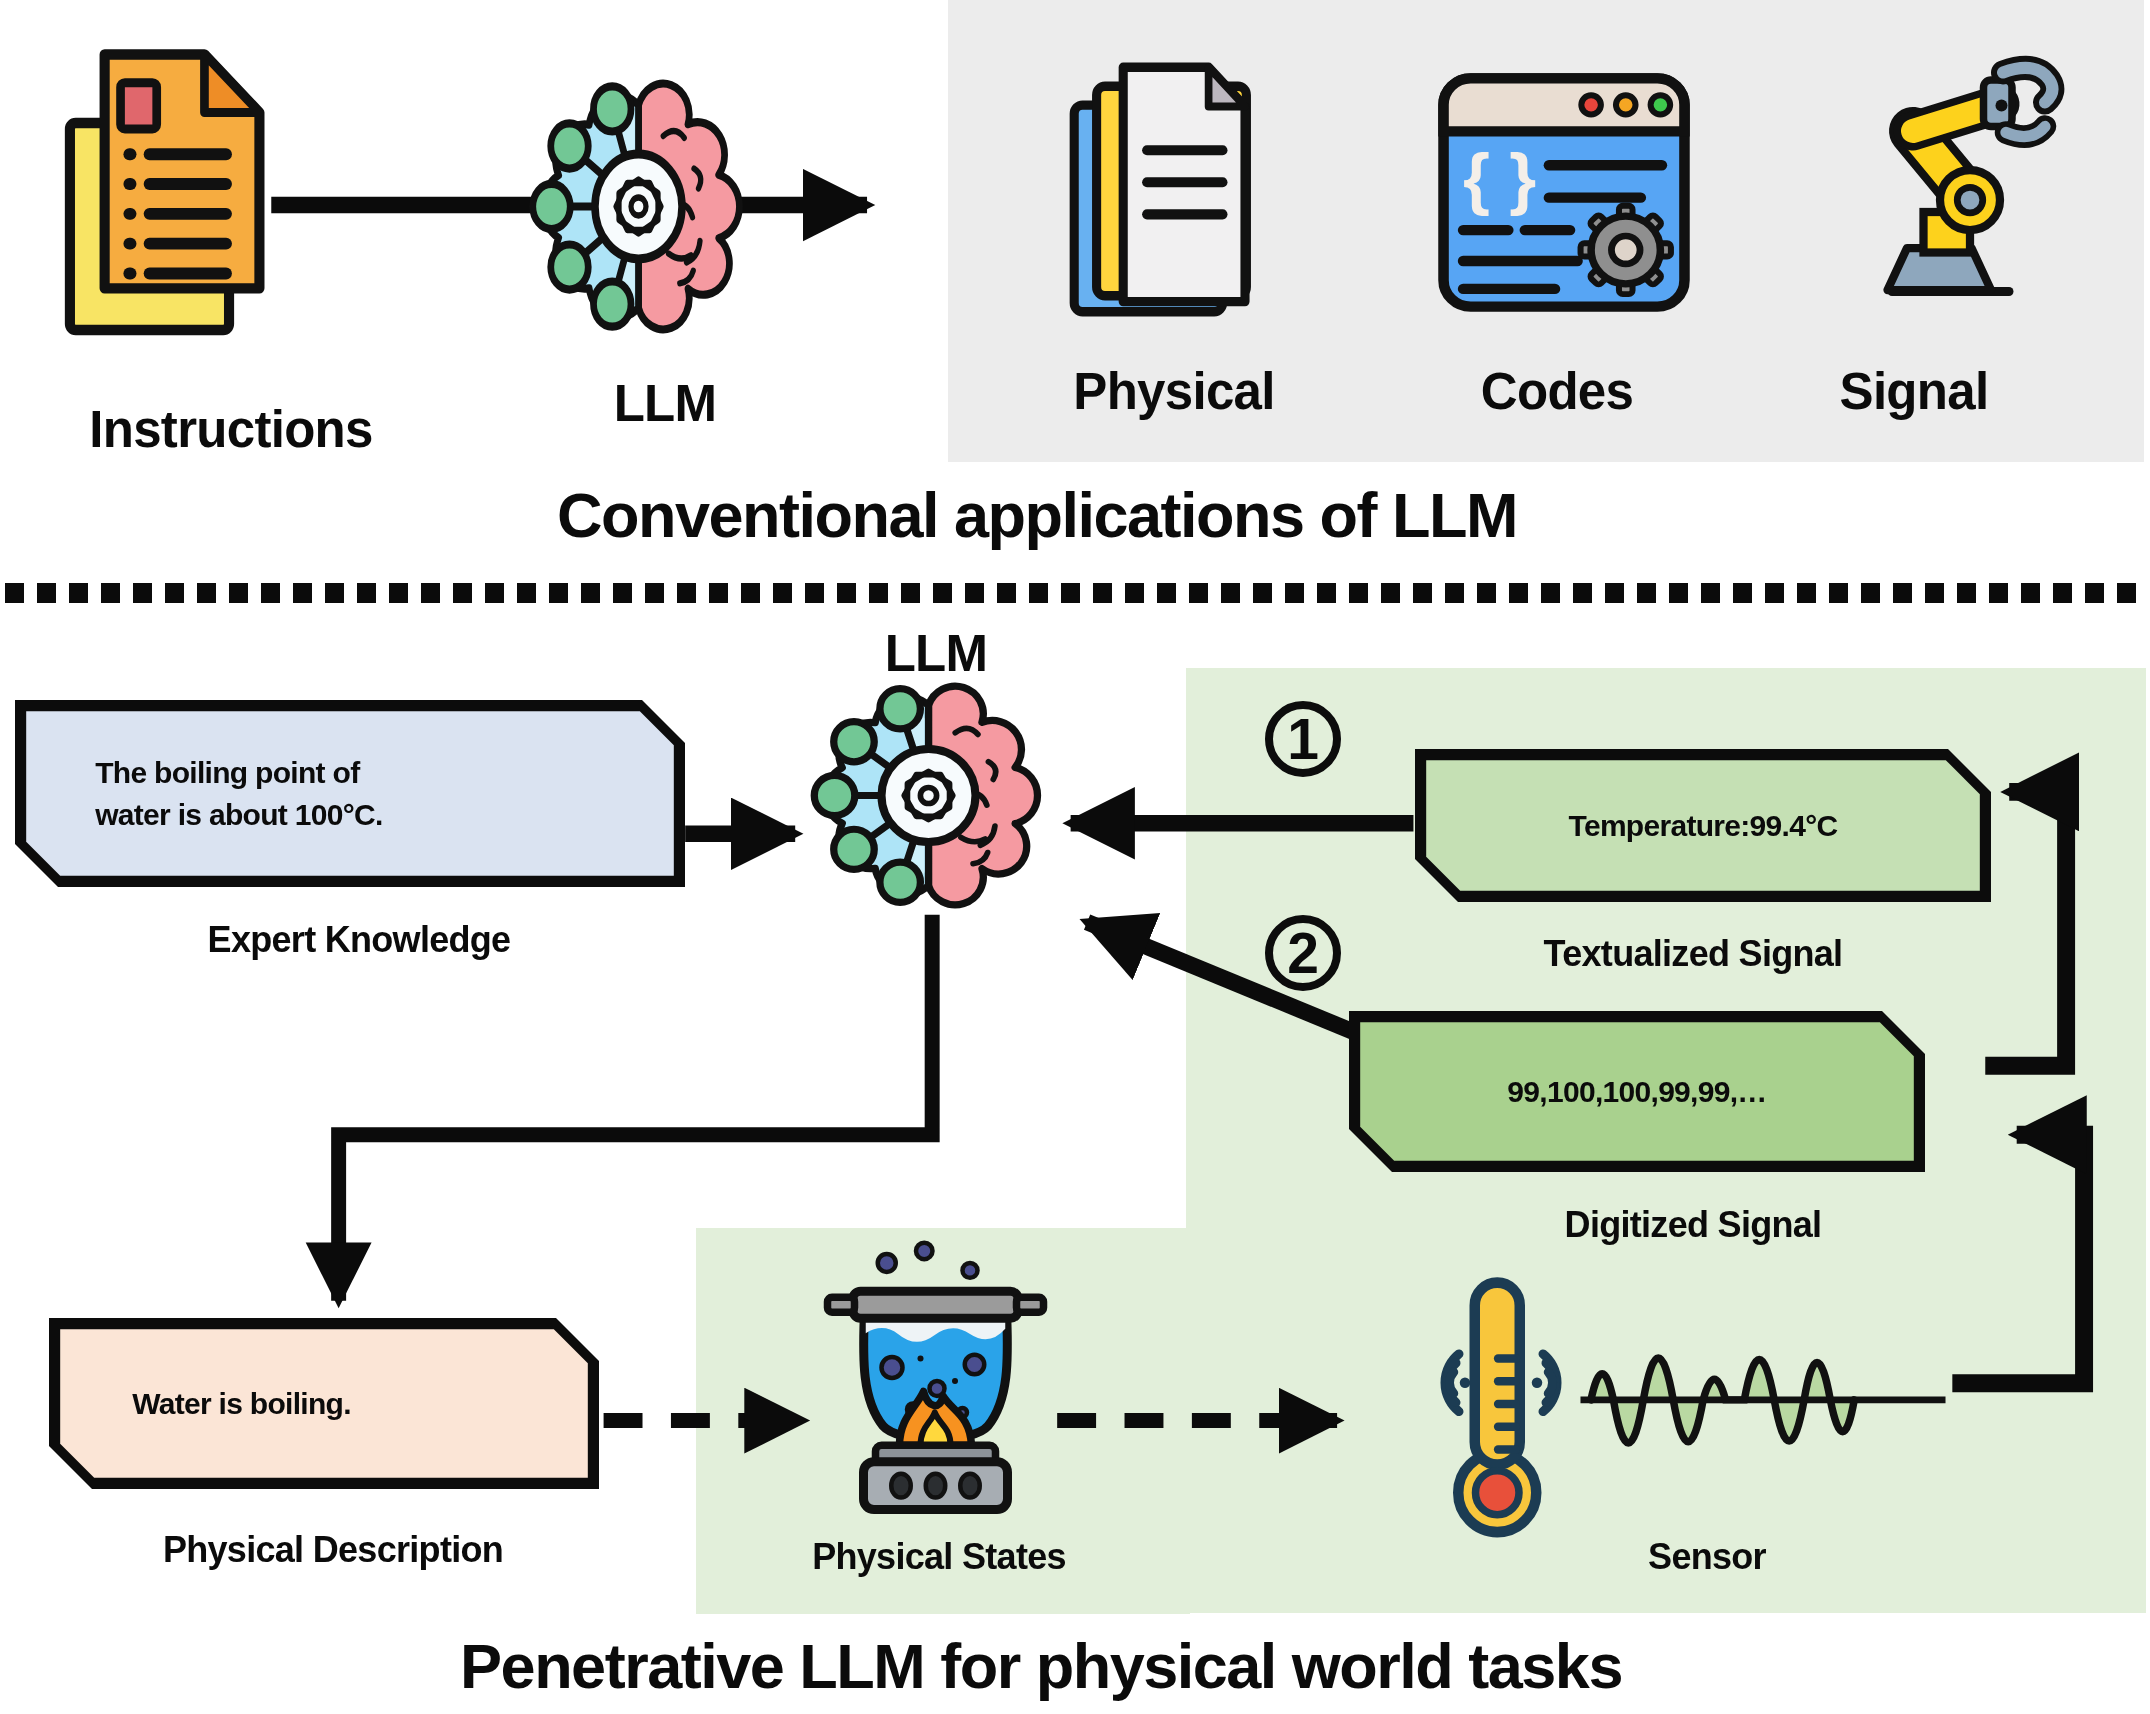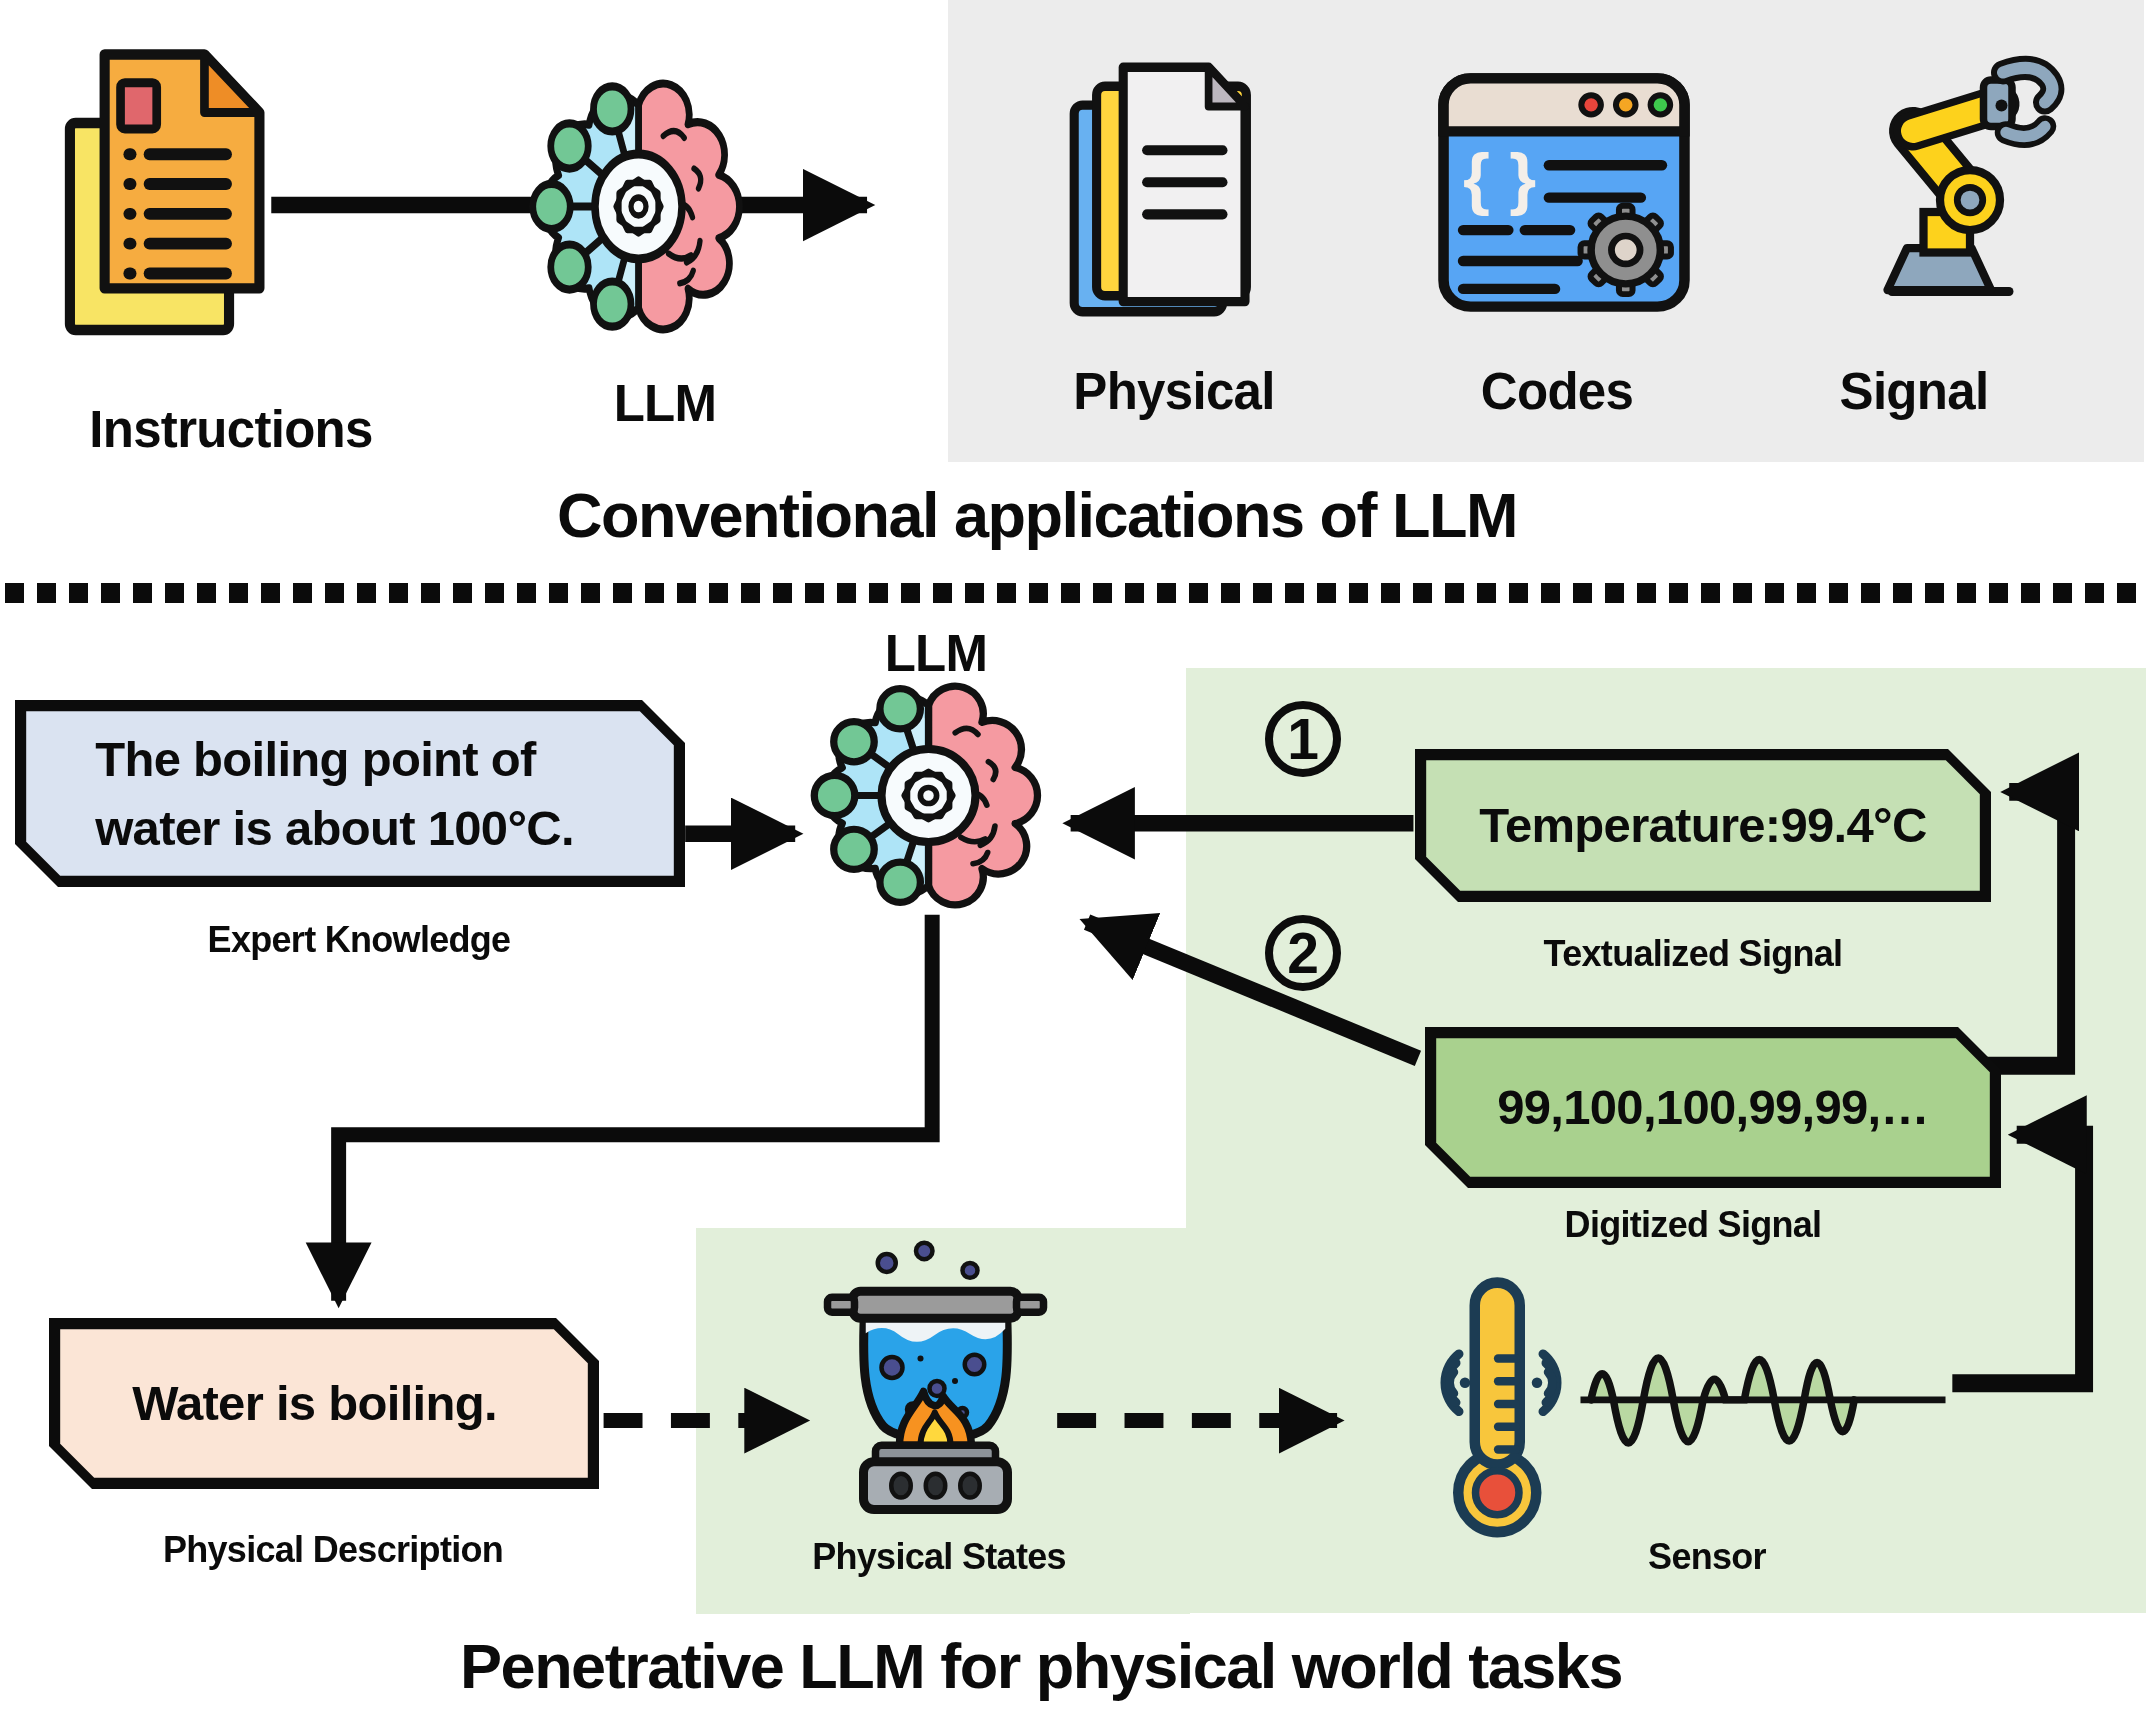--- a/index.html
+++ b/index.html
@@ -22,27 +22,27 @@
 
   .dotted-rule {
     position:absolute; left:4.5px; top:583px; width:2142px; height:20px; z-index:4;
     background:repeating-linear-gradient(90deg,#0b0b0b 0 18.7px, transparent 18.7px 32px);
   }
 
   .snip { position:absolute; z-index:3; background:#0c0c0c;
     clip-path: polygon(0 0, calc(100% - 43px) 0, 100% 43px, 100% 100%, 43px 100%, 0 calc(100% - 43px)); }
   .snip-fill { position:absolute; inset:11.2px; display:flex; align-items:center;
     clip-path: polygon(0 0, calc(100% - 34px) 0, 100% 34px, 100% 100%, 34px 100%, 0 calc(100% - 34px)); }
-  .box-text { font-weight:700; font-size:49px; letter-spacing:-0.7px; line-height:1.4; }
+  .box-text { font-weight:700; font-size:30px; letter-spacing:-0.7px; line-height:1.4; }
 
   .box-expert     { left:15px;   top:700px;  width:670px; height:187px; }
   .box-expert .snip-fill    { background:#dae3f1; padding-left:69px; }
   .box-textualized{ left:1415px; top:749px; width:576px; height:153px; }
   .box-textualized .snip-fill { background:#c5e0b4; justify-content:center; }
-  .box-digitized  { left:1425px; top:1011px; width:576px; height:161px;margin-top:16px; }
+  .box-digitized  { left:1349px; top:1011px; width:576px; height:161px; }
   .box-digitized .snip-fill { background:#a9d18e; justify-content:center; }
   .box-water      { left:49px;   top:1318px; width:550px; height:171px; }
   .box-water .snip-fill     { background:#fbe5d6; padding-left:72px; }
 
   .circled { position:absolute; z-index:4; width:76px; height:76px; border:8.2px solid #0c0c0c;
     border-radius:50%; display:flex; align-items:center; justify-content:center;
     font-size:57px; font-weight:700; }
 </style>
 </head>
 <body>

